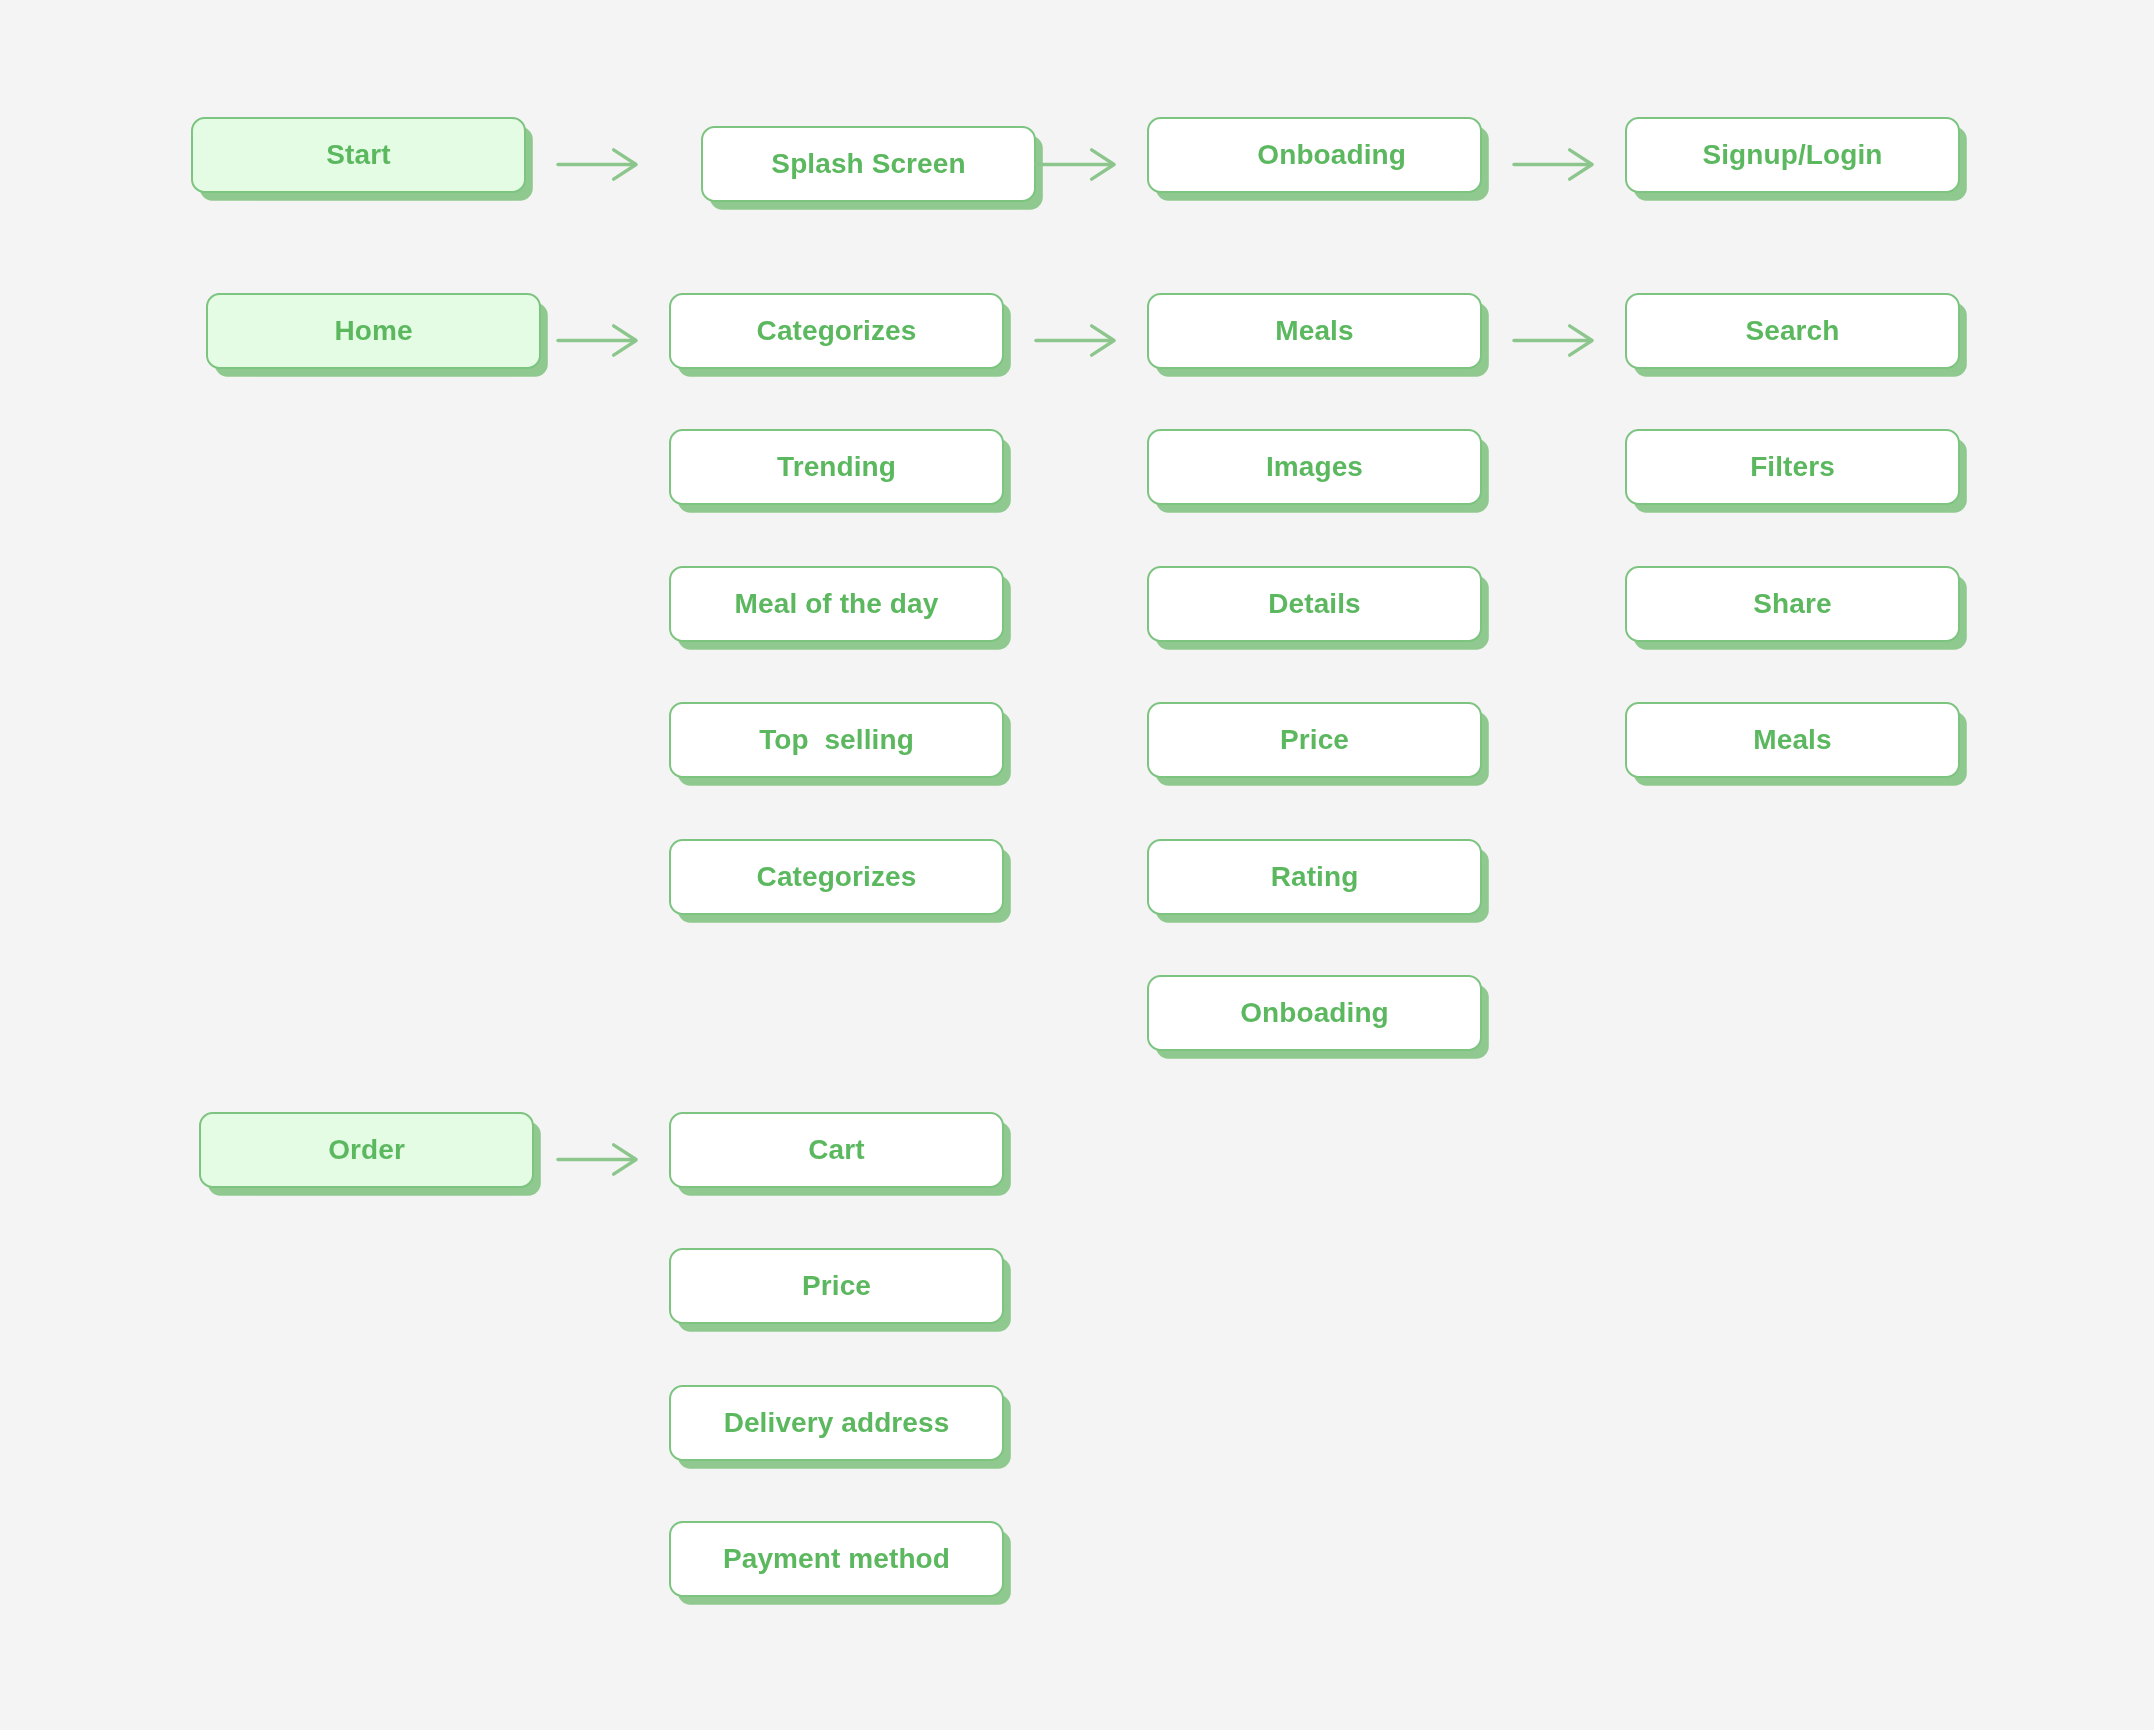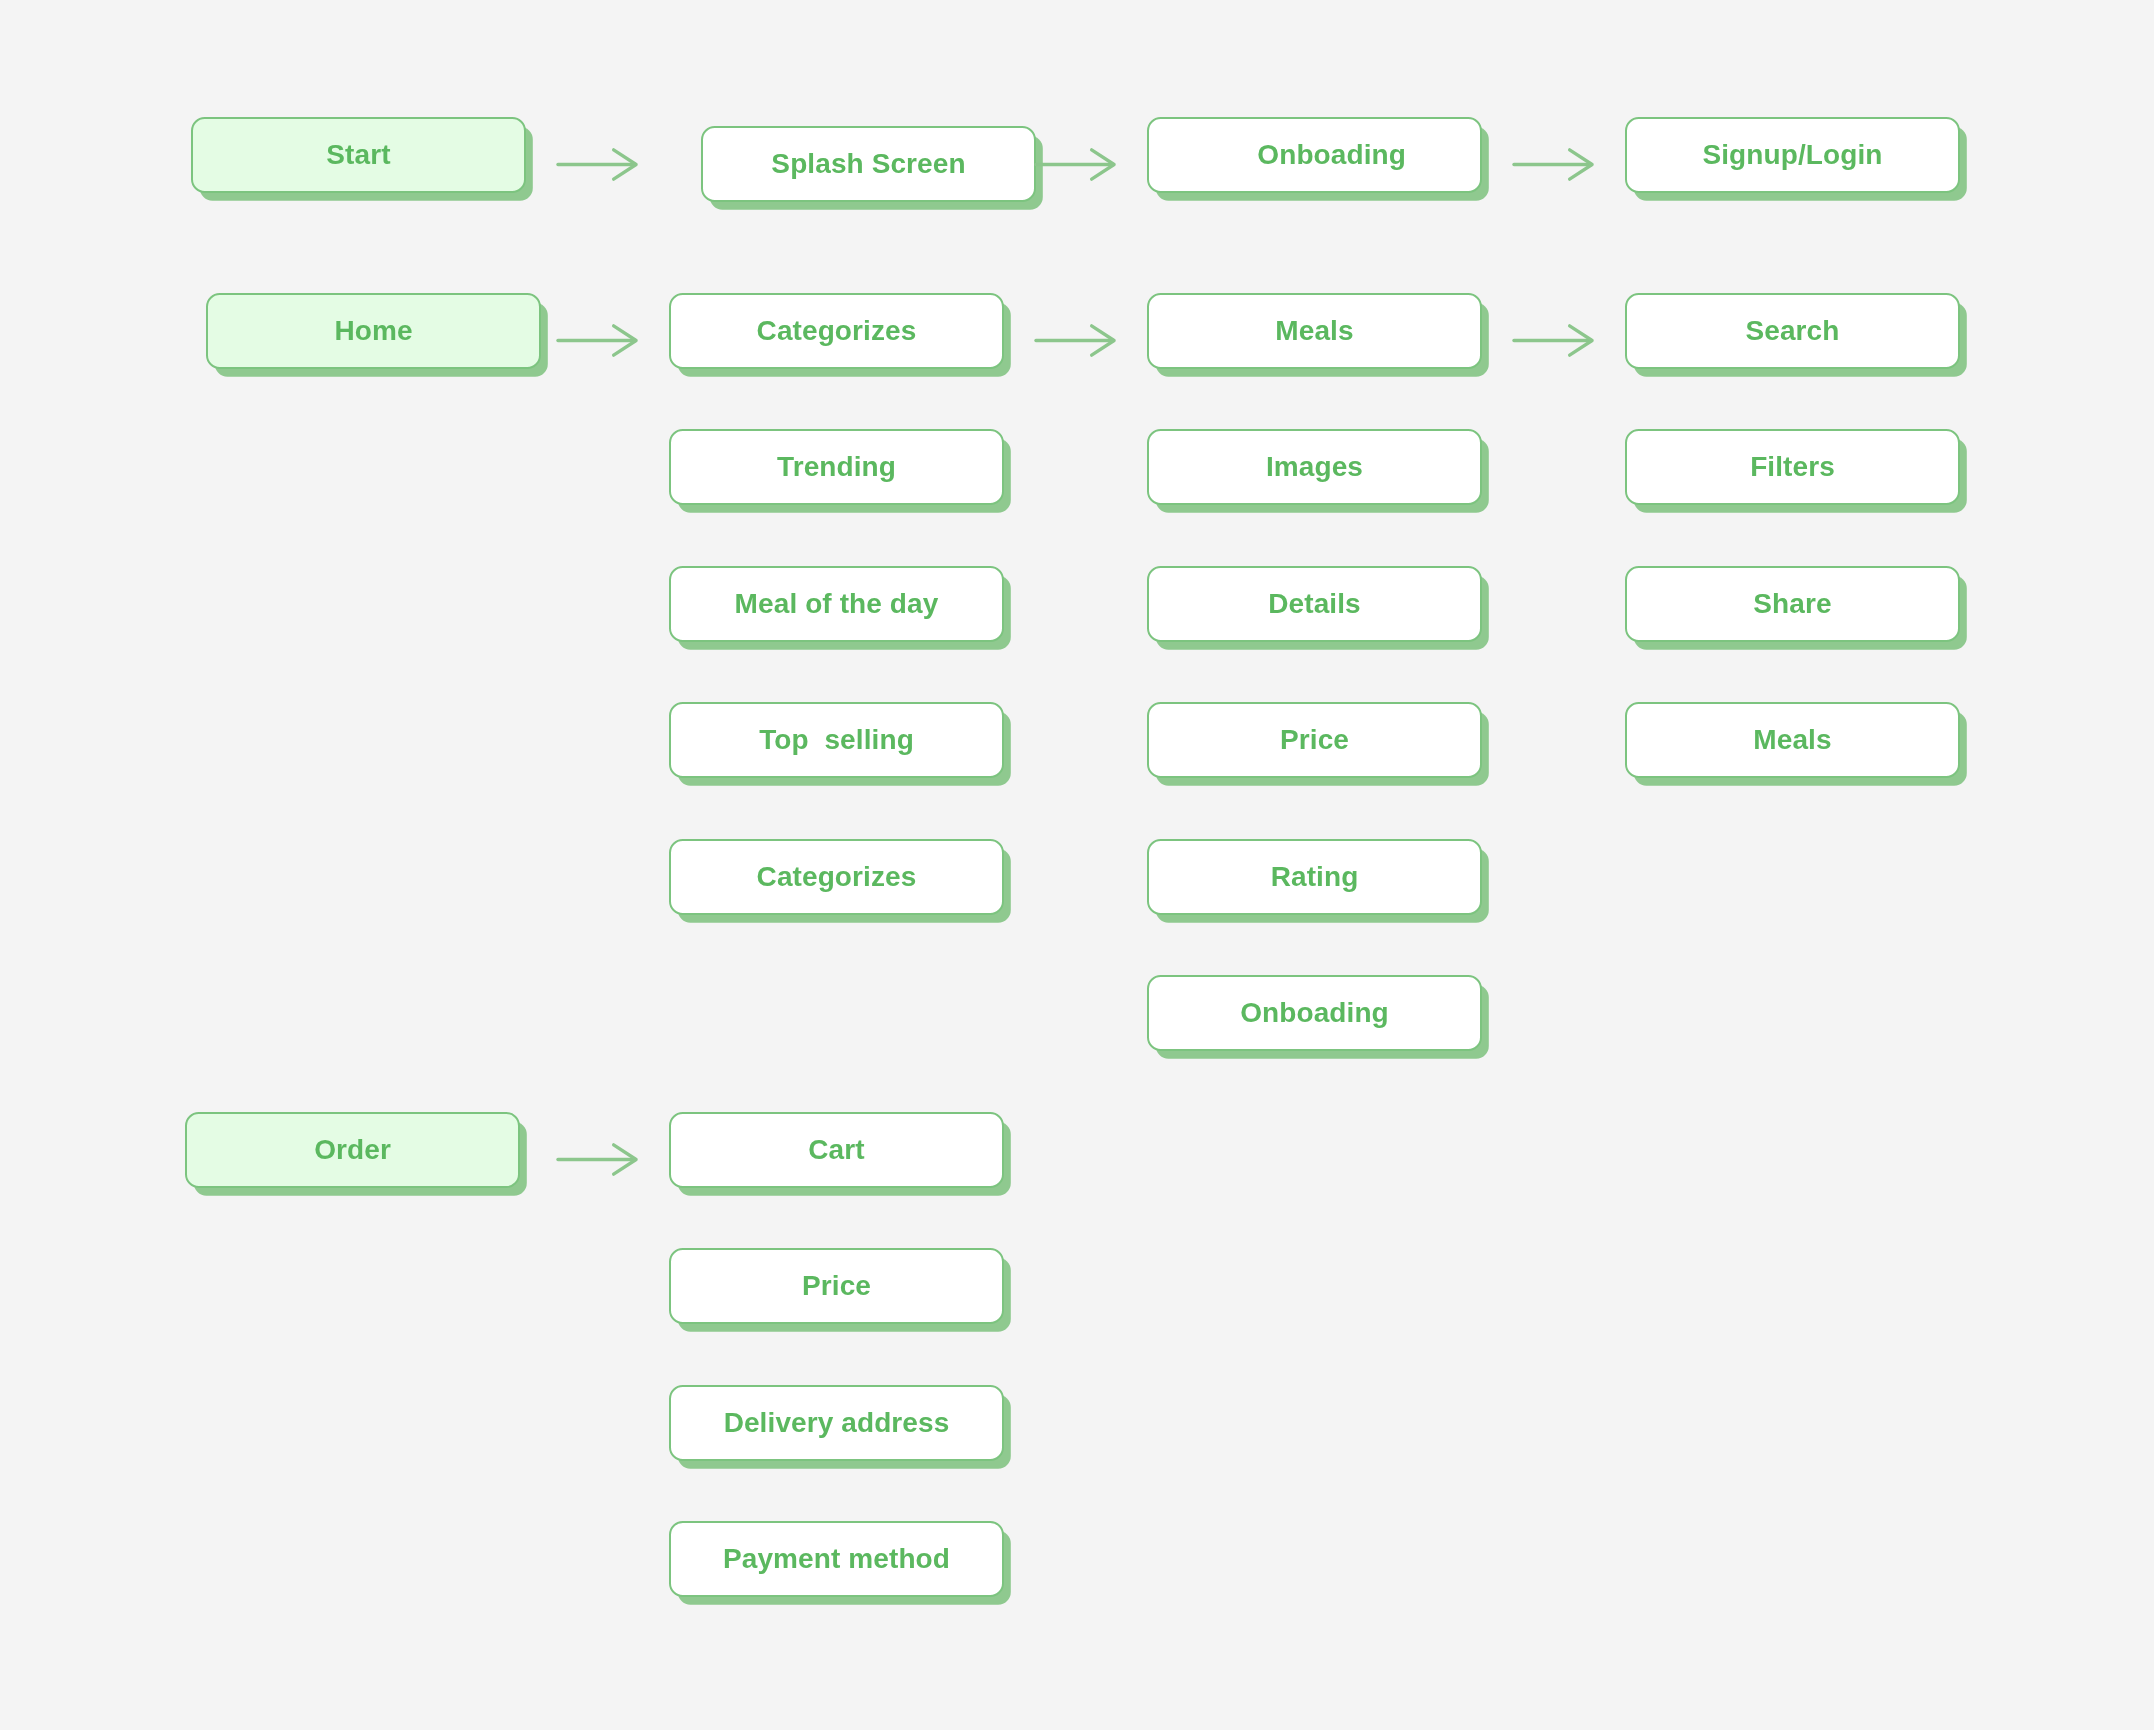--- a/index.html
+++ b/index.html
@@ -149,21 +149,21 @@
     </div>
     <div class="node" style="left: 1625px; top: 429px;">
       <span class="label">Filters</span>
     </div>
     <div class="node" style="left: 1625px; top: 566px;">
       <span class="label">Share</span>
     </div>
     <div class="node" style="left: 1625px; top: 702px;">
       <span class="label">Meals</span>
     </div>
-    <div class="node accent" style="left: 185px; top: 1112px; align-items: center;">
+    <div class="node accent" style="left: 199px; top: 1112px; align-items: center;">
       <span class="label">Order</span>
     </div>
     <div class="arrow" style="left: 556px; top: 1137px;">
       <svg viewBox="0 0 86 46">
         <line x1="2" y1="23" x2="78" y2="23"></line>
         <path d="M 59 8 L 82 23 L 59 38"></path>
       </svg>
     </div>
     <div class="node" style="left: 669px; top: 1112px;">
       <span class="label">Cart</span>

